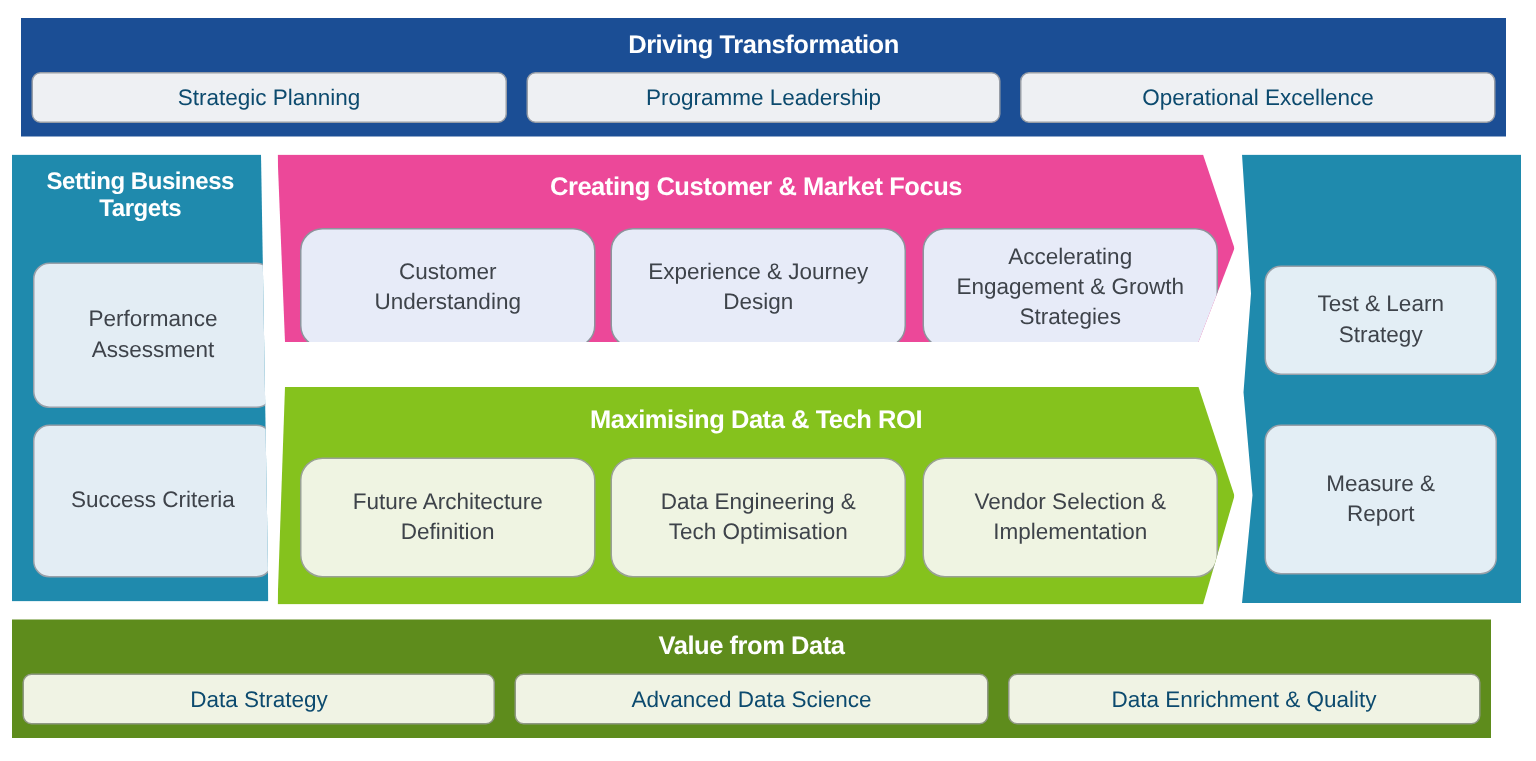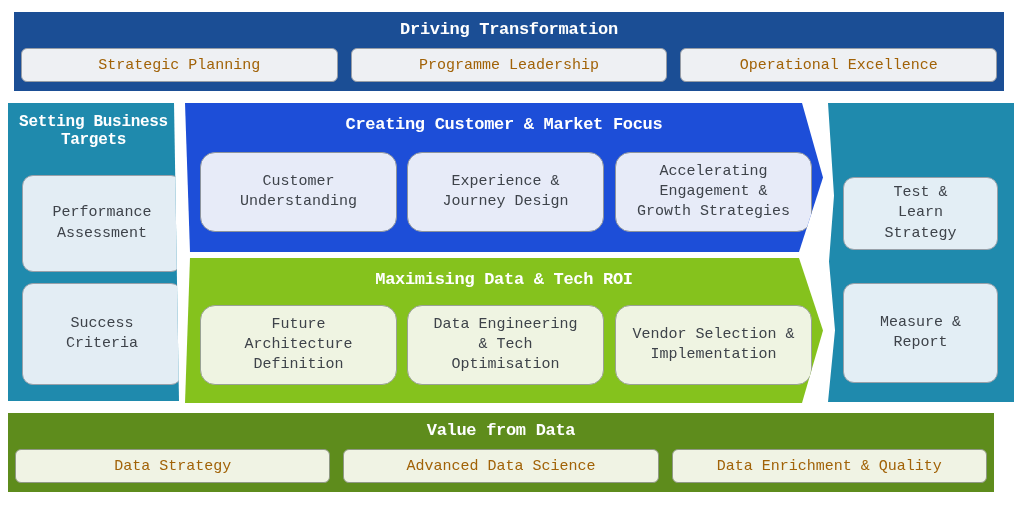--- a/index.html
+++ b/index.html
@@ -1,34 +1,34 @@
 <!DOCTYPE html>
 <html><head>
 <meta charset="utf-8">
 <style>
   html,body{margin:0;padding:0;background:#ffffff;}
   #stage{
     position:relative;width:1024px;height:507px;background:#ffffff;
-    font-family:Liberation Mono, monospace;overflow:hidden;
+    font-family:Liberation Sans, sans-serif;overflow:hidden;
   }
   .sec-title{
     color:#ffffff;font-weight:700;text-align:center;letter-spacing:-0.3px;
   }
   .bar{
     position:absolute;box-sizing:border-box;
   }
   .bar .sec-title{font-size:17px;padding-top:8px;}
   .bar-row{
     position:absolute;left:7px;right:7px;bottom:9px;height:34px;
     display:flex;gap:13px;
   }
   .pill{
     flex:1;background:#eef0f3;border:1px solid #979da6;border-radius:6px;
     display:flex;align-items:center;justify-content:center;
-    font-size:15px;color:#a16207;
+    font-size:15px;color:#0c4a6e;
   }
   .col{
     position:absolute;box-sizing:border-box;
   }
   .col .sec-title{font-size:16px;line-height:1.15;padding-top:10px;text-align:center;}
   .card{
     position:absolute;display:flex;align-items:center;justify-content:center;
     text-align:center;font-size:15px;line-height:1.35;color:#3e434a;
     border:1px solid #98a0a9;border-radius:11px;box-sizing:border-box;
   }
@@ -43,21 +43,21 @@
   #bottom-bar{left:8px;top:413px;width:986px;height:79px;background:#5e8c1c;}
   #left-col{
     left:8px;top:103px;width:171px;height:298px;background:#1f8aad;
     clip-path:polygon(0 0,166px 0,171px 100%,0 100%);
   }
   #right-col{
     left:827px;top:103px;width:187px;height:299px;background:#1f8aad;
     clip-path:polygon(1px 0,100% 0,100% 100%,1px 100%,8px 76%,2px 53%,7px 31%);
   }
   #blue-sec{
-    left:185px;top:103px;width:638px;height:149px;background:#1d4ed8;
+    left:185px;top:103px;width:638px;height:125px;background:#ec4899;
     clip-path:polygon(0 0,617px 0,100% 50%,614px 100%,5px 100%);
   }
   #green-sec{
     left:185px;top:258px;width:638px;height:145px;background:#85c21d;
     clip-path:polygon(5px 0,614px 0,100% 50%,617px 100%,0 100%);
   }
 
   
   .mid .card{top:49px;width:197px;height:80px;padding:0 24px;}
   #green-sec .card{top:47px;}

